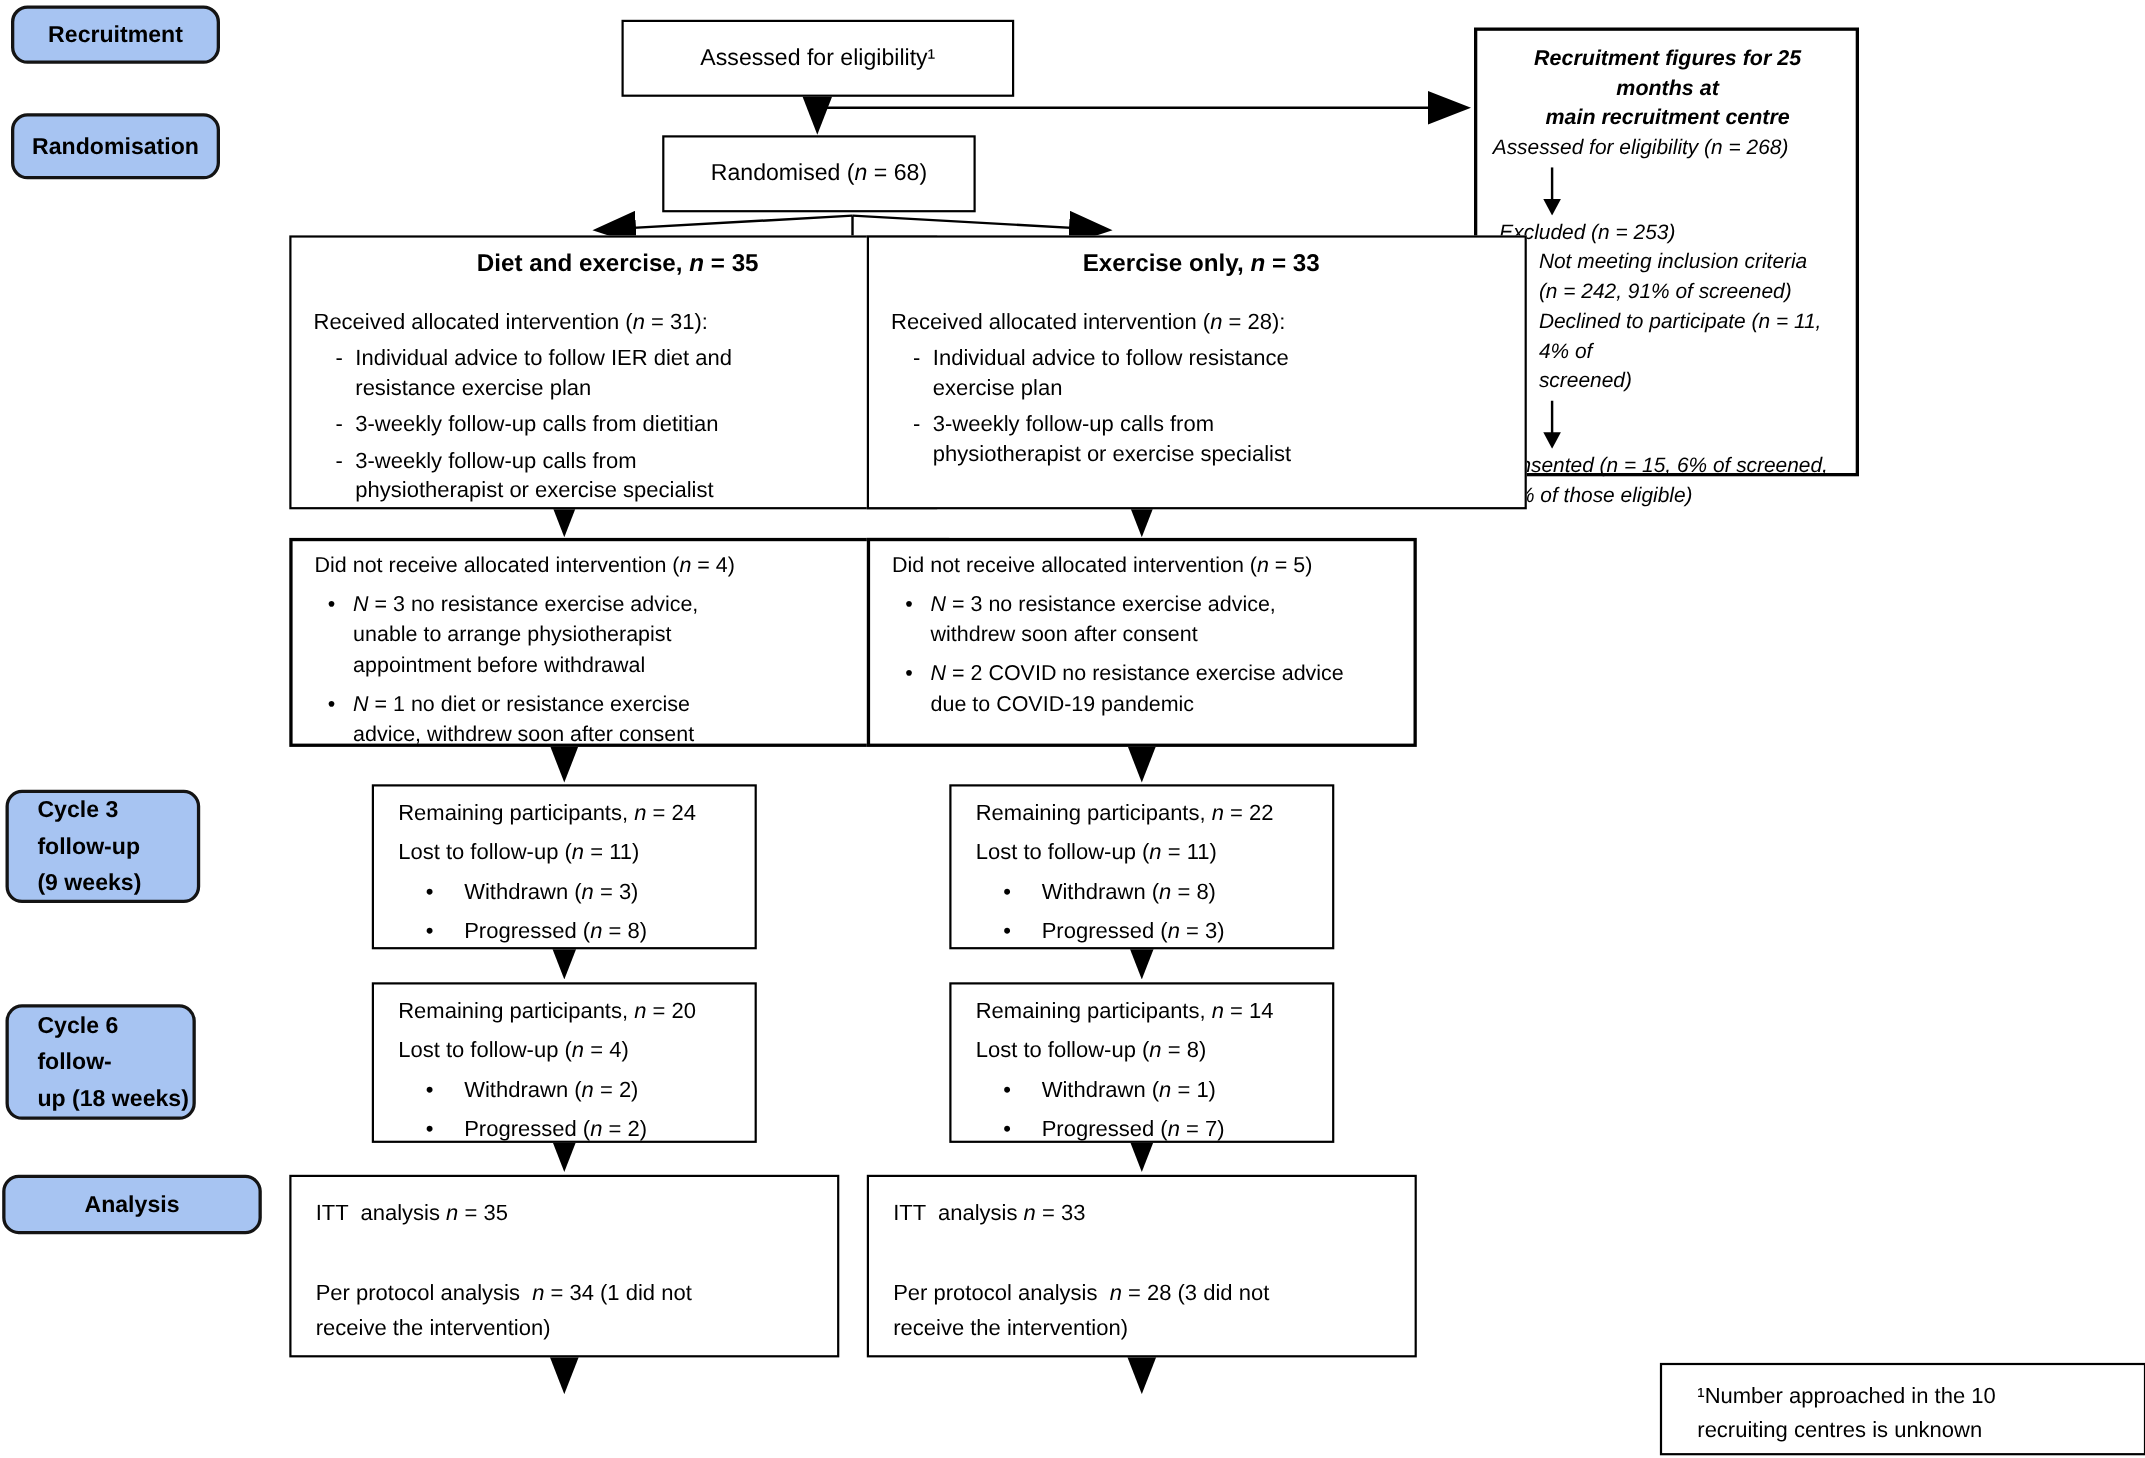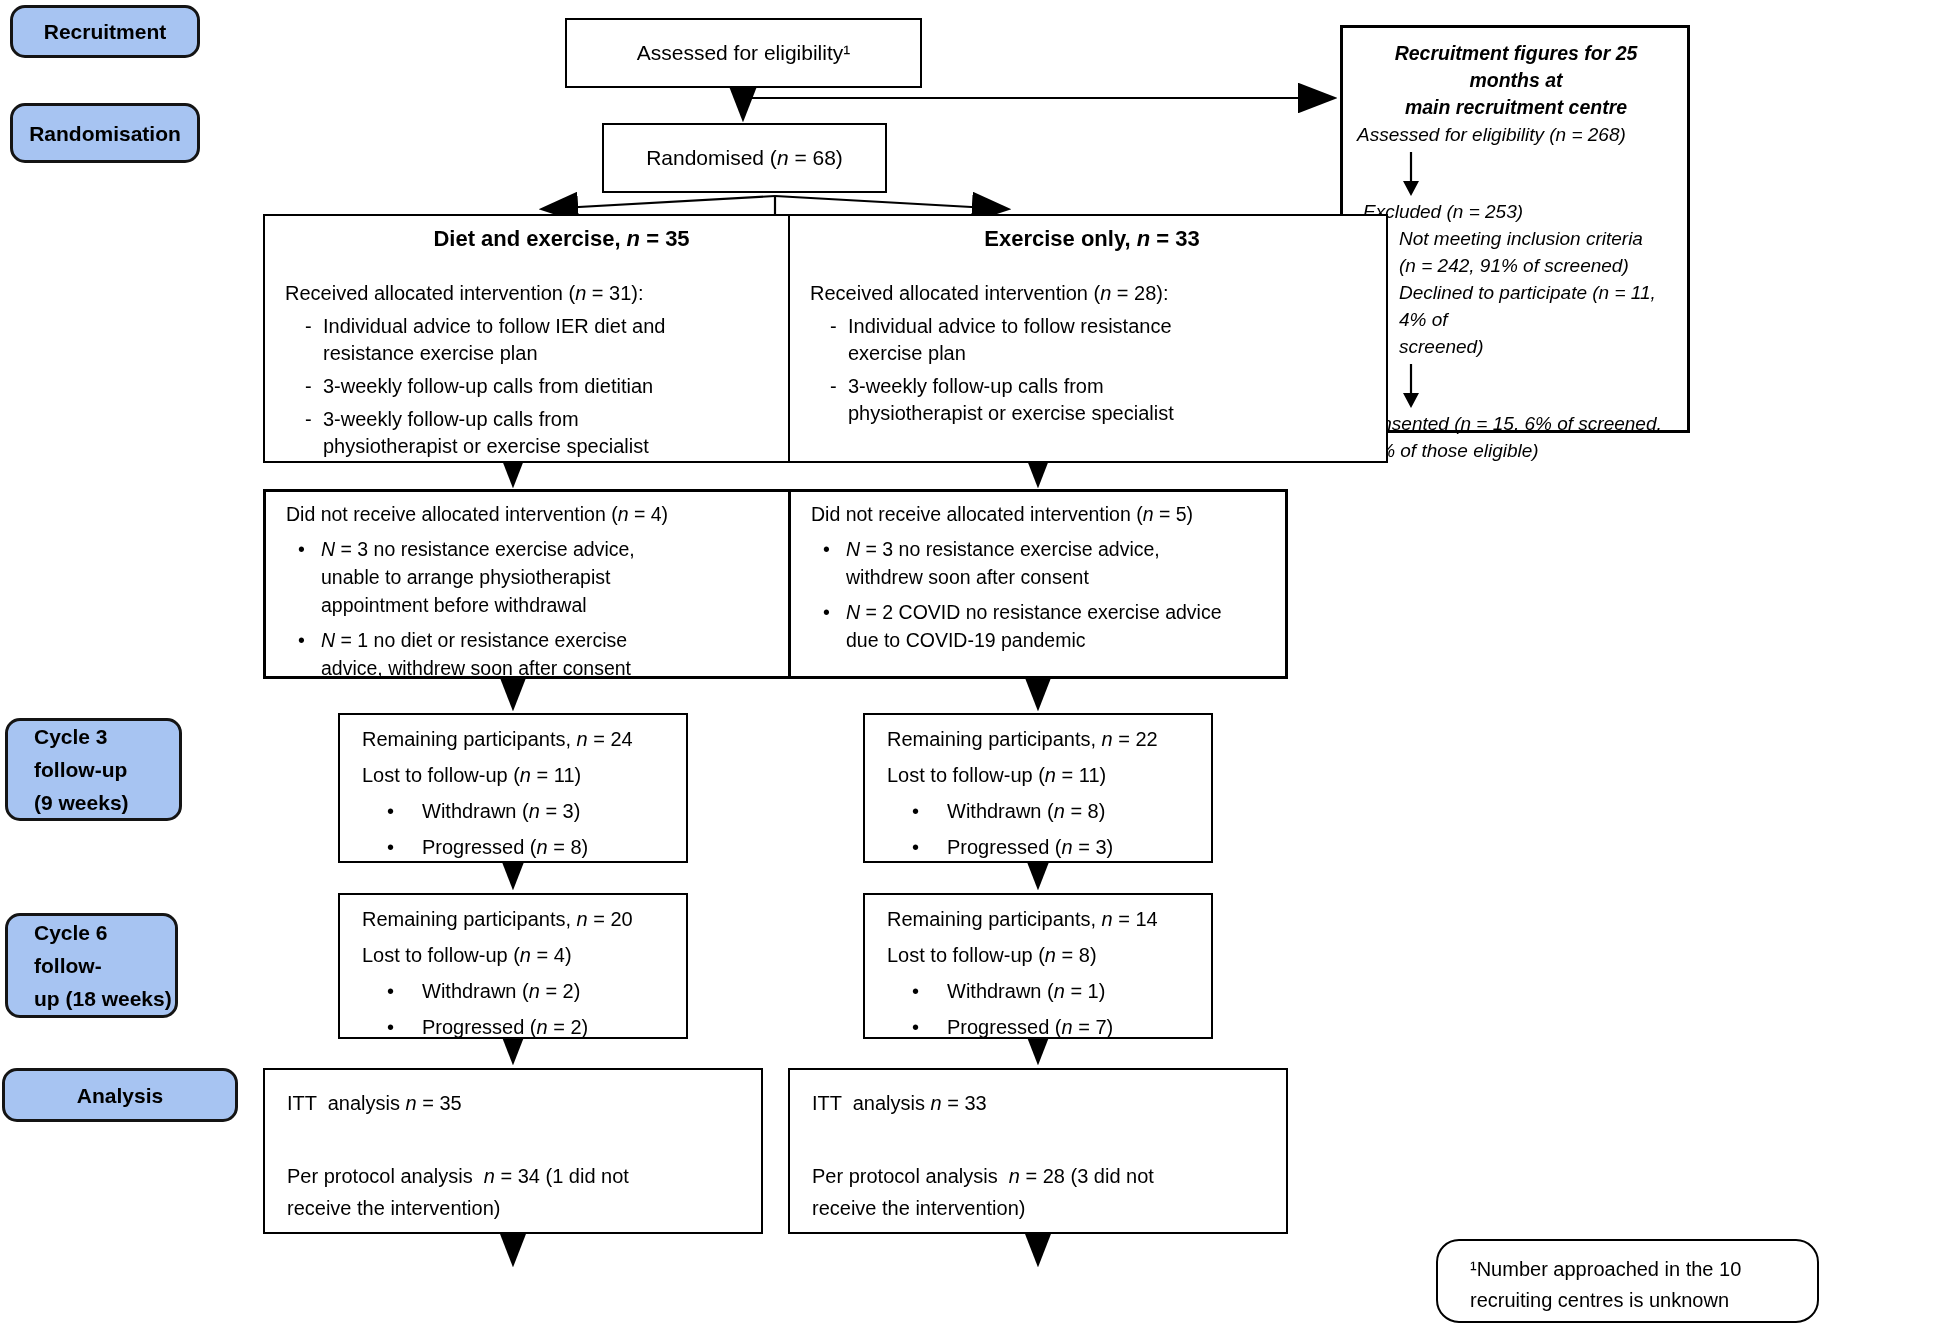--- a/index.html
+++ b/index.html
@@ -260,18 +260,18 @@
       <span class="tx">Progressed (<i class="vn">n</i> = 7)</span>
     </div>
   </div>
 
   <div class="bx ana" style="left:788px;top:1068px;width:500px;height:166px;">
     <div class="itt">ITT  analysis <i class="vn">n</i> = 33</div>
     <div class="pp">Per protocol analysis  <i class="vn">n</i> = 28 (3 did not
 receive the intervention)</div>
   </div>
 
-  <div class="bx fnbox" style="left:1436px;top:1239px;width:383px;height:84px;border-radius:23px;">
+  <div class="bx fnbox" style="left:1509px;top:1239px;width:442px;height:84px;">
     <div class="fnote">¹Number approached in the 10
 recruiting centres is unknown</div>
   </div>
 
 </div>
 
 </body></html>

